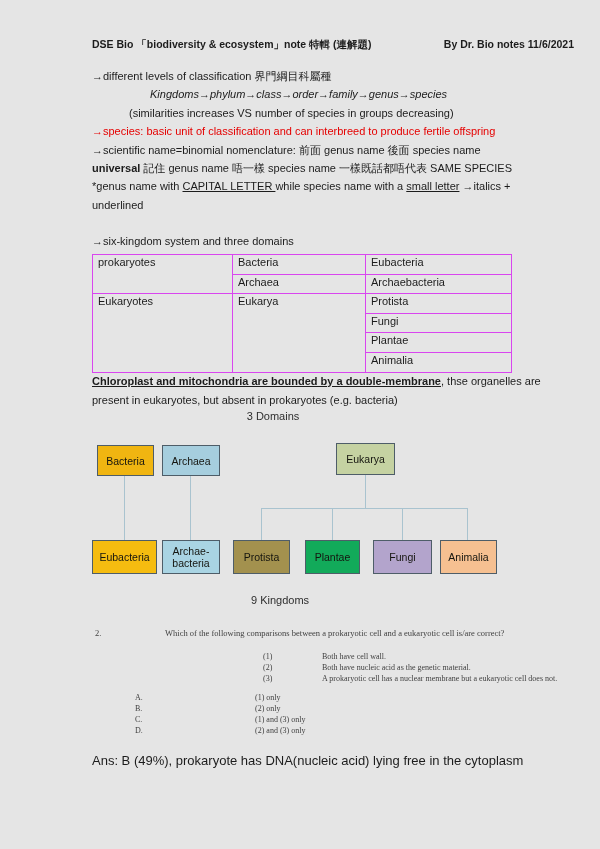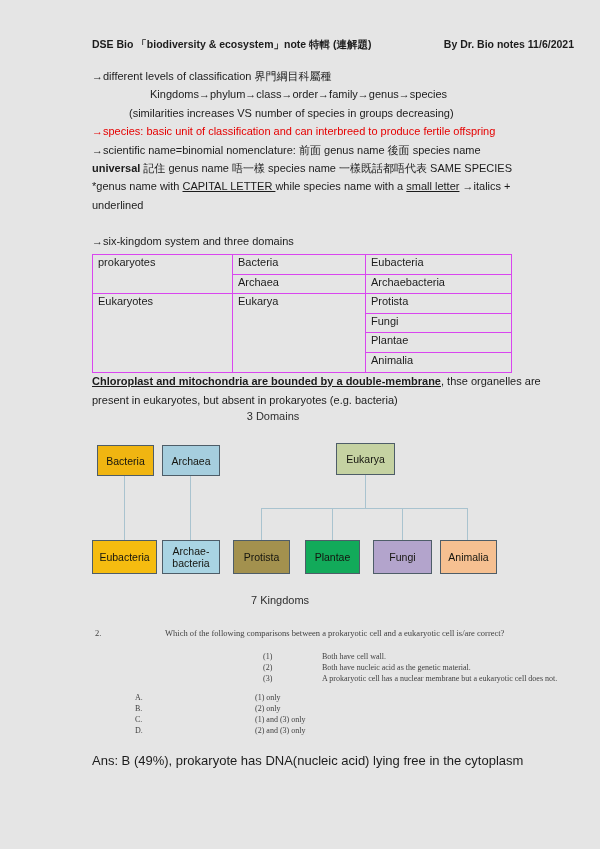--- a/index.html
+++ b/index.html
@@ -1,21 +1,21 @@
 <!DOCTYPE html>
 <html><head>
 <meta charset="utf-8">
 <style>
   html,body{margin:0;padding:0;background:#ffffff;}
   .page{position:relative;width:600px;height:849px;background:#e5e5e5;overflow:hidden;
         font-family:"Liberation Sans","DejaVu Sans",sans-serif;color:#1c1c1c;}
   .hdr{position:absolute;top:38px;left:92px;width:482px;display:flex;justify-content:space-between;
        font-size:10.5px;font-weight:700;}
   .body-text{position:absolute;left:92px;top:67px;width:505px;font-size:11px;line-height:18.4px;}
-  .indent1{padding-left:58px;}
+  .indent1{padding-left:58px;font-style:italic;}
   .indent2{padding-left:37px;}
   .red{color:#e50000;font-weight:400;}
   .b{font-weight:700;margin-top:48px;}
   .iu{text-decoration:underline;}
   .bu{font-weight:700;text-decoration:underline;}
   .spacer{height:18px;}
   table.tax{position:absolute;left:92px;top:254px;border-collapse:collapse;font-size:11px;table-layout:fixed;}
   .tax td{border:1px solid #d946ef;padding:1px 5px 0 5px;height:17.6px;vertical-align:top;}
   .chloro{position:absolute;left:92px;top:372px;width:486px;font-size:11px;line-height:18.5px;}
   .dtitle{position:absolute;font-size:11px;color:#2e2e2e;}
@@ -103,21 +103,21 @@
   <div class="box" style="left: 336px; top: 443px; width: 59px; height: 32px; background-color: rgb(197, 210, 162);">Eukarya</div>
 
   <div class="box" style="left: 92px; top: 540px; width: 65px; height: 34px; background-color: rgb(245, 188, 16);">Eubacteria</div>
   <div class="box" style="left: 162px; top: 540px; width: 58px; height: 34px; background-color: rgb(169, 212, 227);">Archae-
 bacteria</div>
   <div class="box" style="left: 233px; top: 540px; width: 57px; height: 34px; background-color: rgb(163, 145, 78);">Protista</div>
   <div class="box" style="left: 305px; top: 540px; width: 55px; height: 34px; background-color: rgb(18, 170, 90);">Plantae</div>
   <div class="box" style="left: 373px; top: 540px; width: 59px; height: 34px; background-color: rgb(179, 164, 204);">Fungi</div>
   <div class="box" style="left: 440px; top: 540px; width: 57px; height: 34px; background-color: rgb(246, 192, 145);">Animalia</div>
 
-  <div class="dtitle" style="left:92px;top:594px;width:376px;text-align:center;">7 Kingdoms</div>
+  <div class="dtitle" style="left:92px;top:594px;width:376px;text-align:center;">9 Kingdoms</div>
 
   <div class="q qq" style="left:95px;top:628px;">2.</div>
   <div class="q qq" style="left:165px;top:628px;">Which of the following comparisons between a prokaryotic cell and a eukaryotic cell is/are correct?</div>
 
   <div class="q" style="left:263px;top:652px;">(1)</div>
   <div class="q" style="left:322px;top:652px;">Both have cell wall.</div>
   <div class="q" style="left:263px;top:663px;">(2)</div>
   <div class="q" style="left:322px;top:663px;">Both have nucleic acid as the genetic material.</div>
   <div class="q" style="left:263px;top:674px;">(3)</div>
   <div class="q" style="left:322px;top:674px;">A prokaryotic cell has a nuclear membrane but a eukaryotic cell does not.</div>

